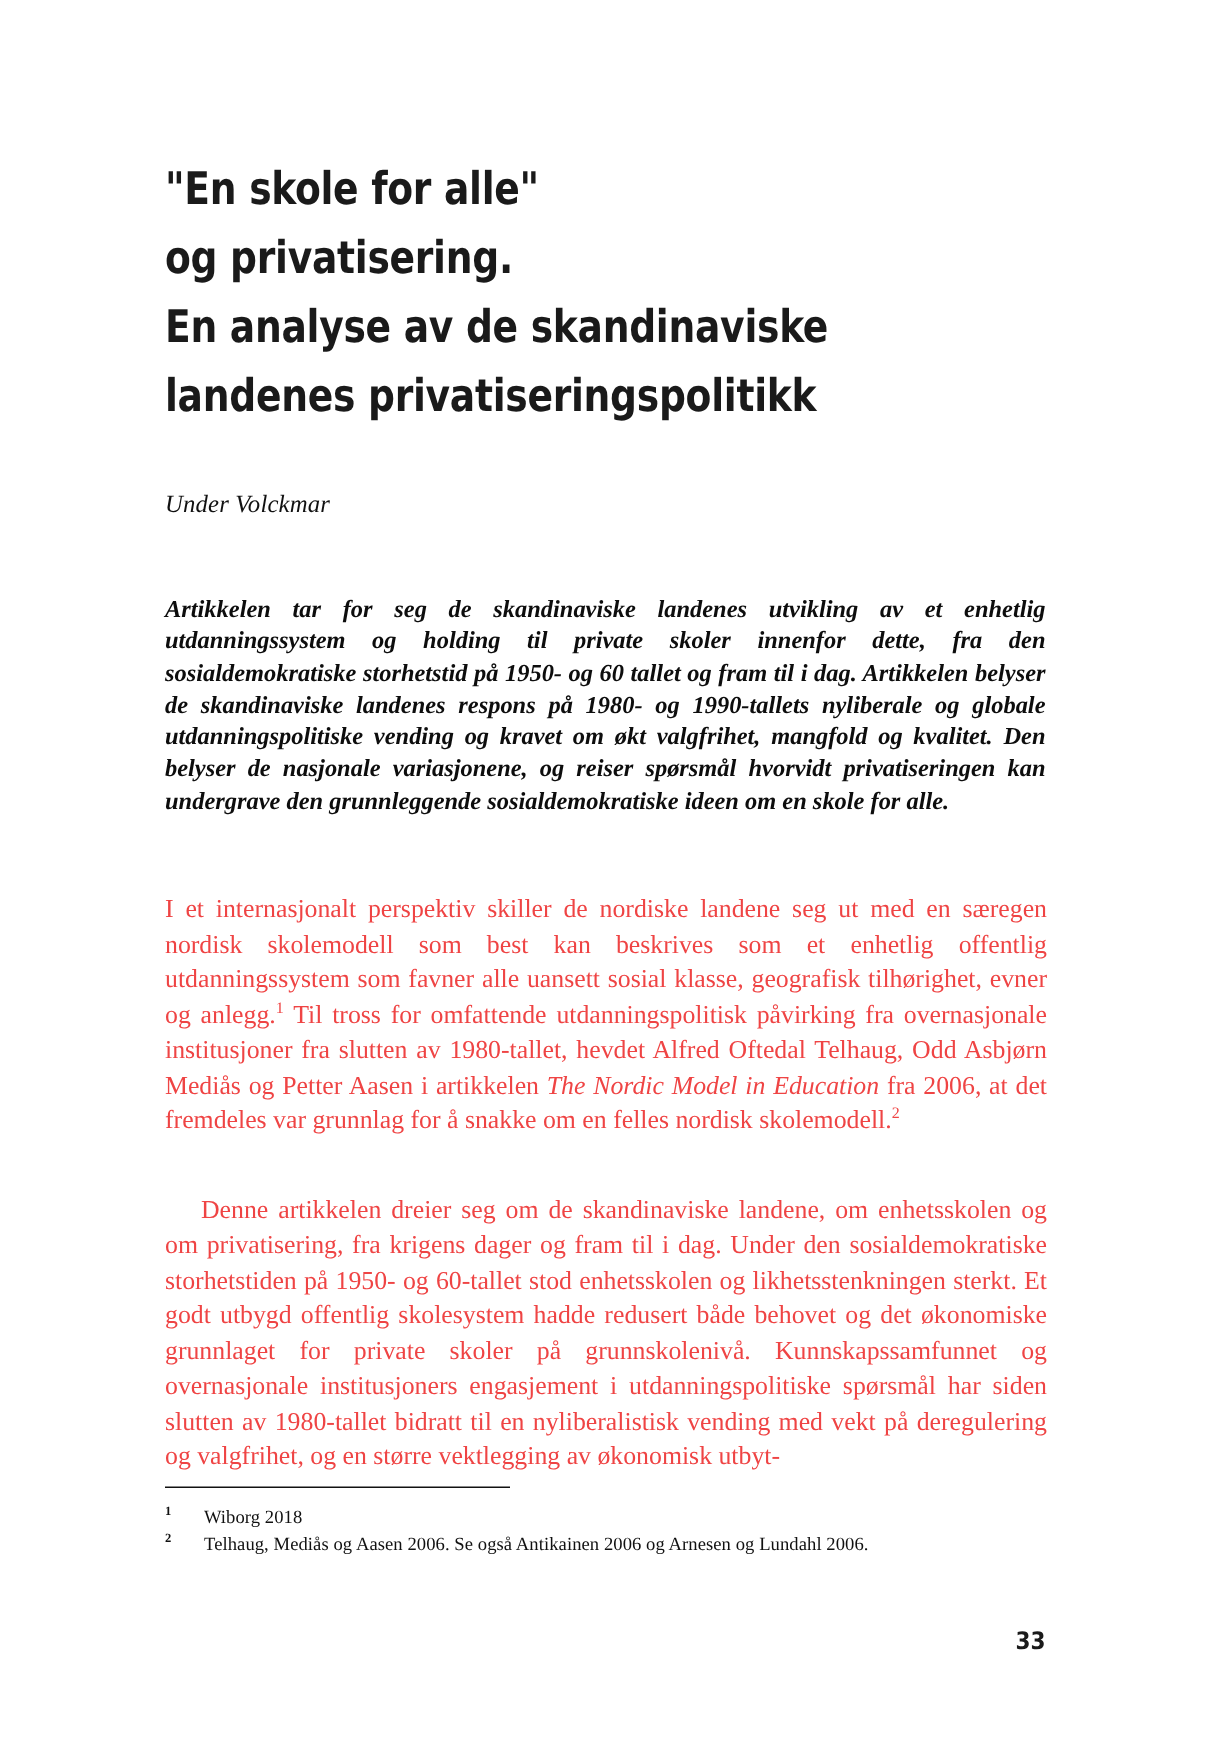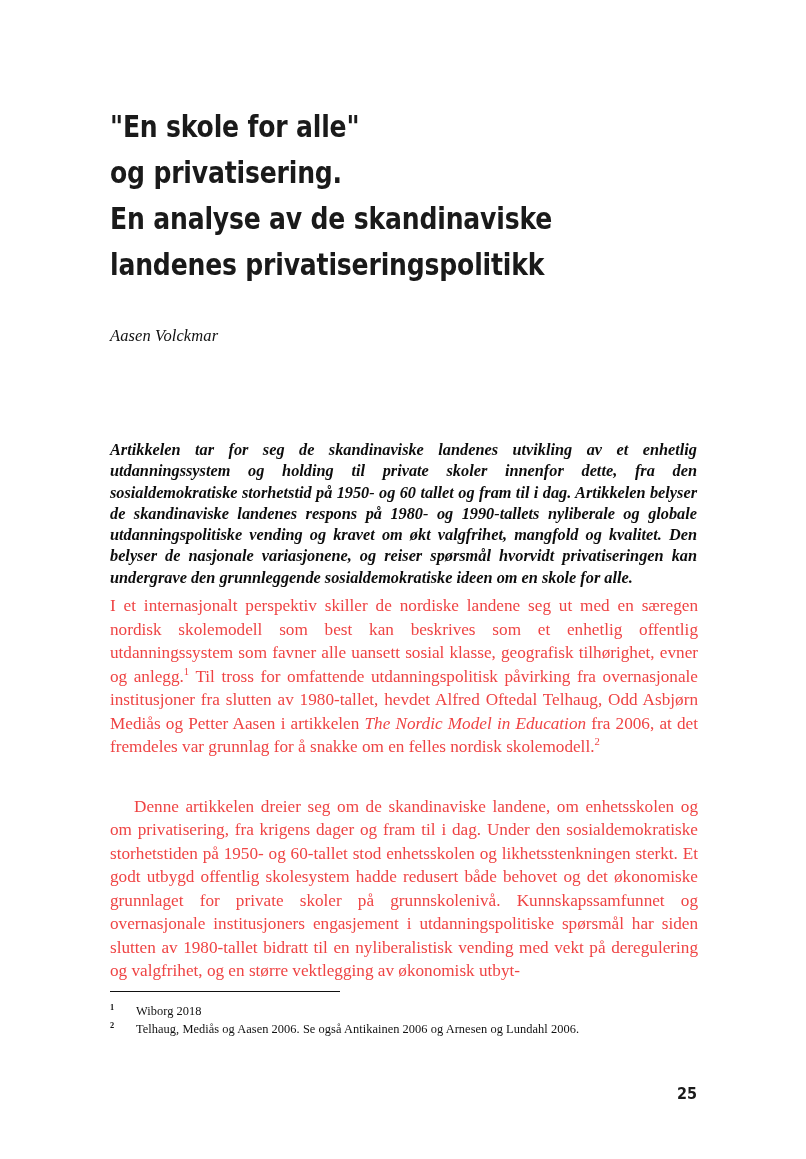--- a/index.html
+++ b/index.html
@@ -65,21 +65,20 @@
     width: 587px;
     font-family: "Liberation Serif", serif;
     font-style: italic;
     font-weight: 600;
     font-size: 16.3px;
     line-height: 21.3px;
     text-align: justify;
     text-justify: inter-word;
     color: #0d0d0d;
     hyphens: manual;
-    margin-top: 44px;
   }
   .abstract p { margin: 0; }
 
   
   .body-text {
     position: absolute;
     left: 110px;
     top: 594px;
     width: 588px;
     font-family: Liberation Serif, serif;
@@ -164,21 +163,21 @@
 
 <div class="page">
 
   <div class="title-block">
     <div class="title-line">"En skole for alle"</div>
     <div class="title-line">og privatisering.</div>
     <div class="title-line">En analyse av de skandinaviske</div>
     <div class="title-line">landenes privatiseringspolitikk</div>
   </div>
 
-  <div class="author">Aasen Volckmar</div>
+  <div class="author">Under Volckmar</div>
 
   <div class="abstract">
     <p>Artikkelen tar for seg de skandinaviske landenes utvikling av et enhetlig utdanningssystem og holding til private skoler innenfor dette, fra den sosialdemokratiske storhetstid på 1950- og 60 tallet og fram til i dag. Artikkelen belyser de skandinaviske landenes respons på 1980- og 1990-tallets nyliberale og globale utdanningspolitiske vending og kravet om økt valgfrihet, mangfold og kvalitet. Den belyser de nasjonale variasjonene, og reiser spørsmål hvorvidt privatiseringen kan undergrave den grunnleggende sosialdemokratiske ideen om en skole for alle.</p>
   </div>
 
   <div class="body-text">
     <p>I et internasjonalt perspektiv skiller de nordiske landene seg ut med en særegen nordisk skolemodell som best kan beskrives som et enhetlig offentlig utdanningssystem som favner alle uansett sosial klasse, geografisk tilhørighet, evner og anlegg.<sup class="fnref">1</sup> Til tross for omfattende utdanningspolitisk påvirking fra overnasjonale institusjoner fra slutten av 1980-tallet, hevdet Alfred Oftedal Telhaug, Odd Asbjørn Mediås og Petter Aasen i artikkelen <em>The Nordic Model in Education</em> fra 2006, at det fremdeles var grunnlag for å snakke om en felles nordisk skolemodell.<sup class="fnref">2</sup></p>
     <p class="indent">Denne artikkelen dreier seg om de skandinaviske landene, om enhetsskolen og om privatisering, fra krigens dager og fram til i dag. Under den sosialdemokratiske storhetstiden på 1950- og 60-tallet stod enhetsskolen og likhetsstenkningen sterkt. Et godt utbygd offentlig skolesystem hadde redusert både behovet og det økonomiske grunnlaget for private skoler på grunnskolenivå. Kunnskapssamfunnet og overnasjonale institusjoners engasjement i utdanningspolitiske spørsmål har siden slutten av 1980-tallet bidratt til en nyliberalistisk vending med vekt på deregulering og valgfrihet, og en større vektlegging av økonomisk utbyt-</p>
   </div>
 
@@ -188,15 +187,15 @@
     <div class="footnote-item">
       <div class="footnote-marker"><span>1</span></div>
       <div class="footnote-text">Wiborg 2018</div>
     </div>
     <div class="footnote-item">
       <div class="footnote-marker"><span>2</span></div>
       <div class="footnote-text">Telhaug, Mediås og Aasen 2006. Se også Antikainen 2006 og Arnesen og Lundahl 2006.</div>
     </div>
   </div>
 
-  <div class="page-number">25</div>
+  <div class="page-number">33</div>
 
 </div>
 
 </body></html>

